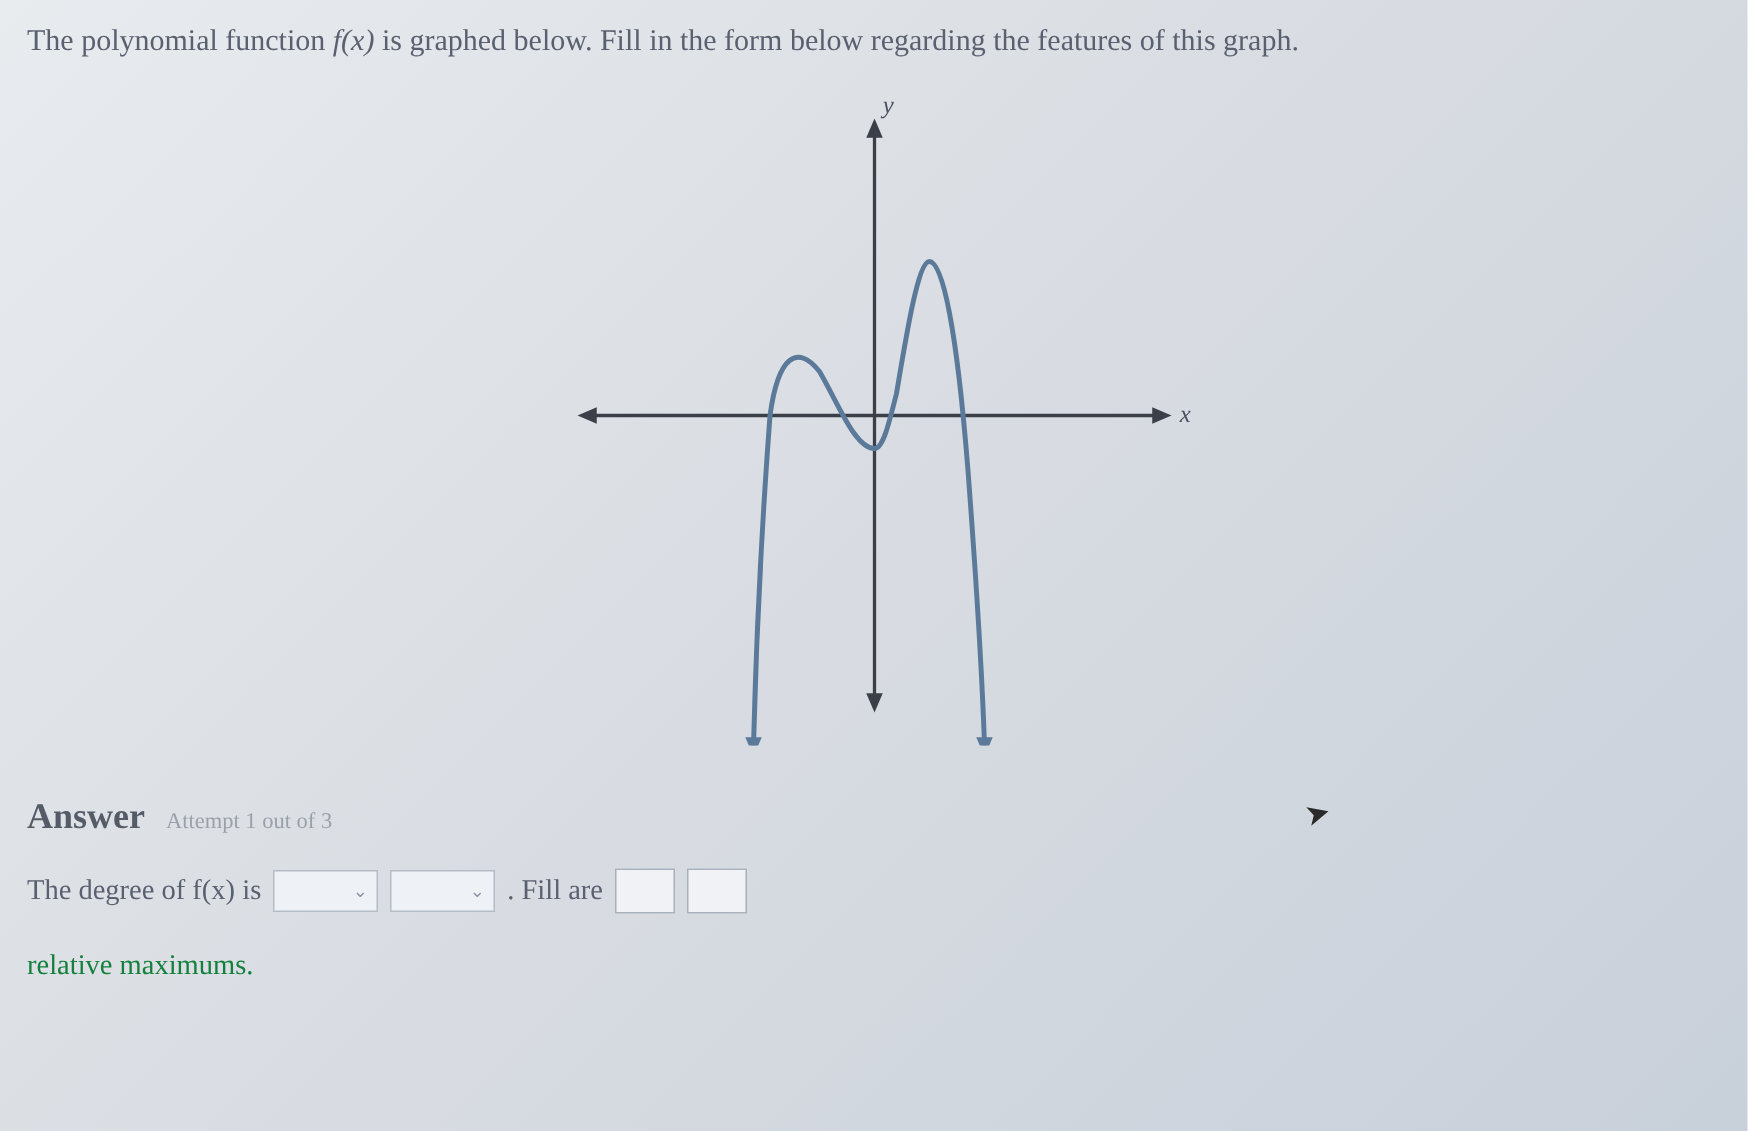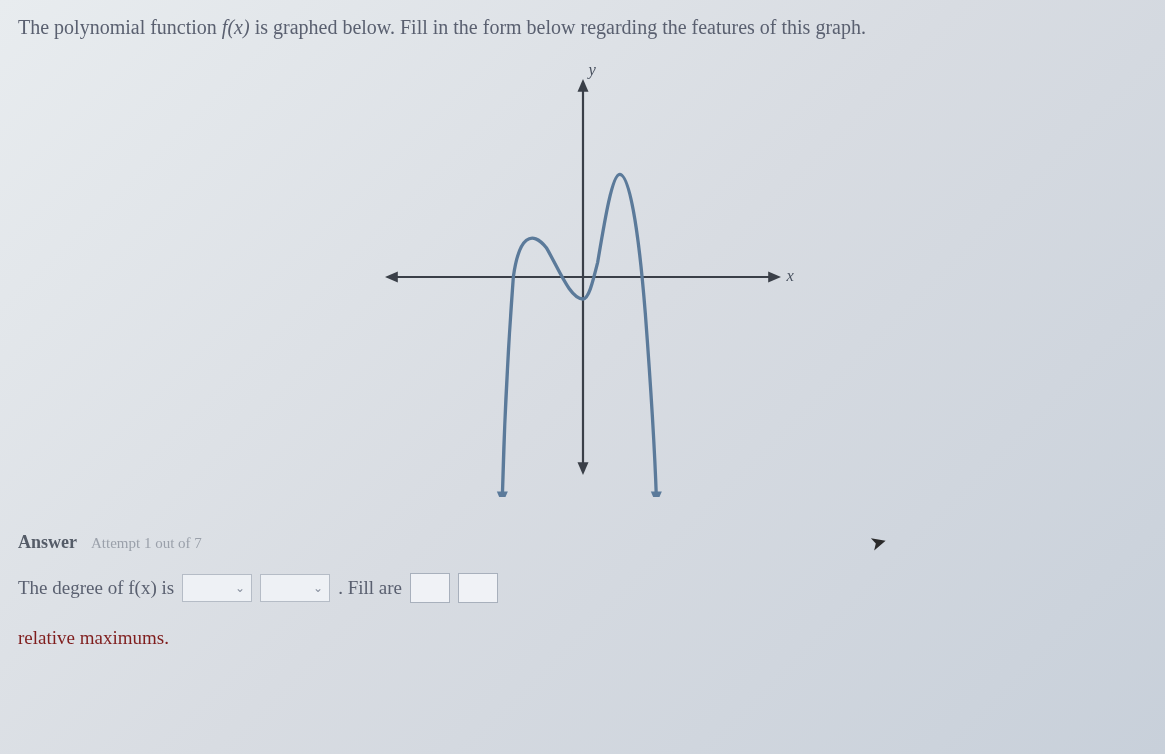--- a/index.html
+++ b/index.html
@@ -33,21 +33,21 @@
       width: 100%;
     }
     .graph-svg {
       width: 440px;
       height: 440px;
     }
     .answer-section {
       margin-top: 20px;
     }
     .answer-label {
-      font-size: 18px;
+      font-size: 24px;
       color: #555c68;
       font-weight: bold;
     }
     .attempt-text {
       font-size: 15px;
       color: #9aa0aa;
       margin-left: 10px;
       font-weight: normal;
     }
     .fill-line {
@@ -78,21 +78,21 @@
     .text-input {
       display: inline-block;
       border: 1px solid #a8b0bc;
       background: #f0f2f6;
       width: 40px;
       height: 30px;
     }
     .second-line {
       margin-top: 24px;
       font-size: 19px;
-      color: #7f1d1d;
+      color: #15803d;
     }
     .cursor {
       position: absolute;
       left: 870px;
       top: 530px;
       font-size: 20px;
       color: #2a2a2a;
       transform: rotate(-15deg);
     }
   </style>
@@ -126,21 +126,21 @@
     <text x="5.55" y="0.12" font-size="0.45" fill="#4a5260" font-style="italic" font-family="serif">x</text>
     <text x="0.15" y="-5.5" font-size="0.45" fill="#4a5260" font-style="italic" font-family="serif">y</text>
   </svg>
 </div>
 
 <div class="cursor">➤</div>
 
 <div class="answer-section">
   <div>
     <span class="answer-label">Answer</span>
-    <span class="attempt-text">Attempt 1 out of 7</span>
+    <span class="attempt-text">Attempt 1 out of 3</span>
   </div>
 
   <div class="fill-line">
     <span>The degree of f(x) is</span>
     <span class="dropdown">
       <span class="chevron">⌄</span>
     </span>
     <span class="dropdown">
       <span class="chevron">⌄</span>
     </span>

